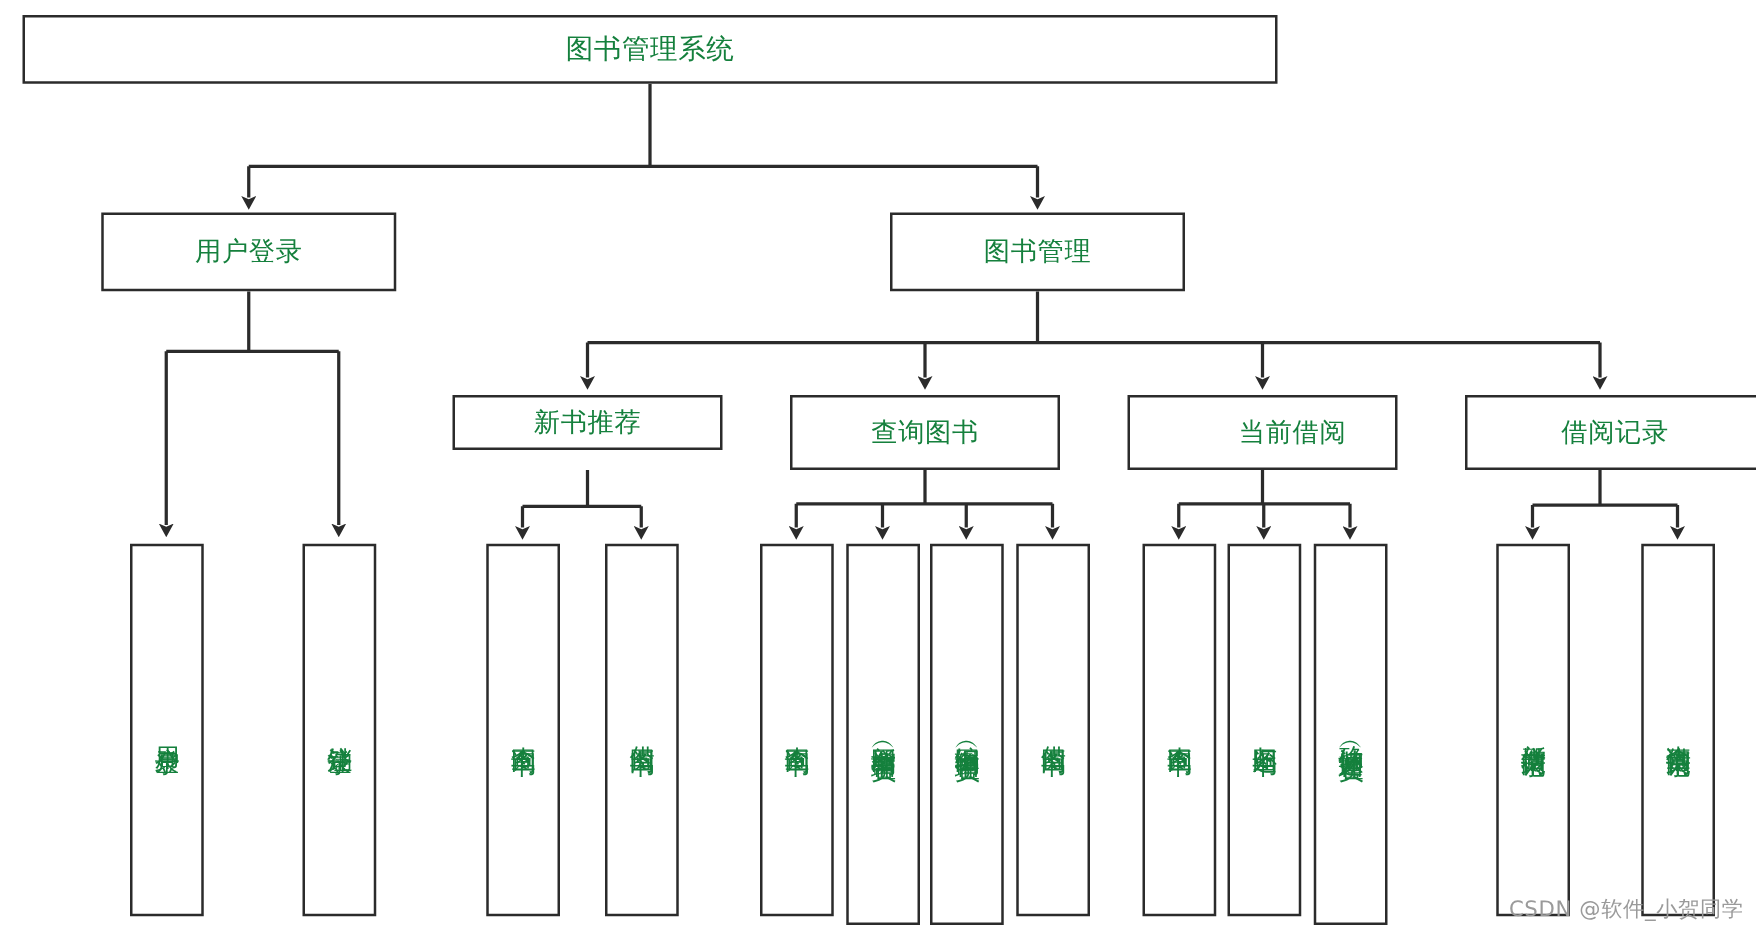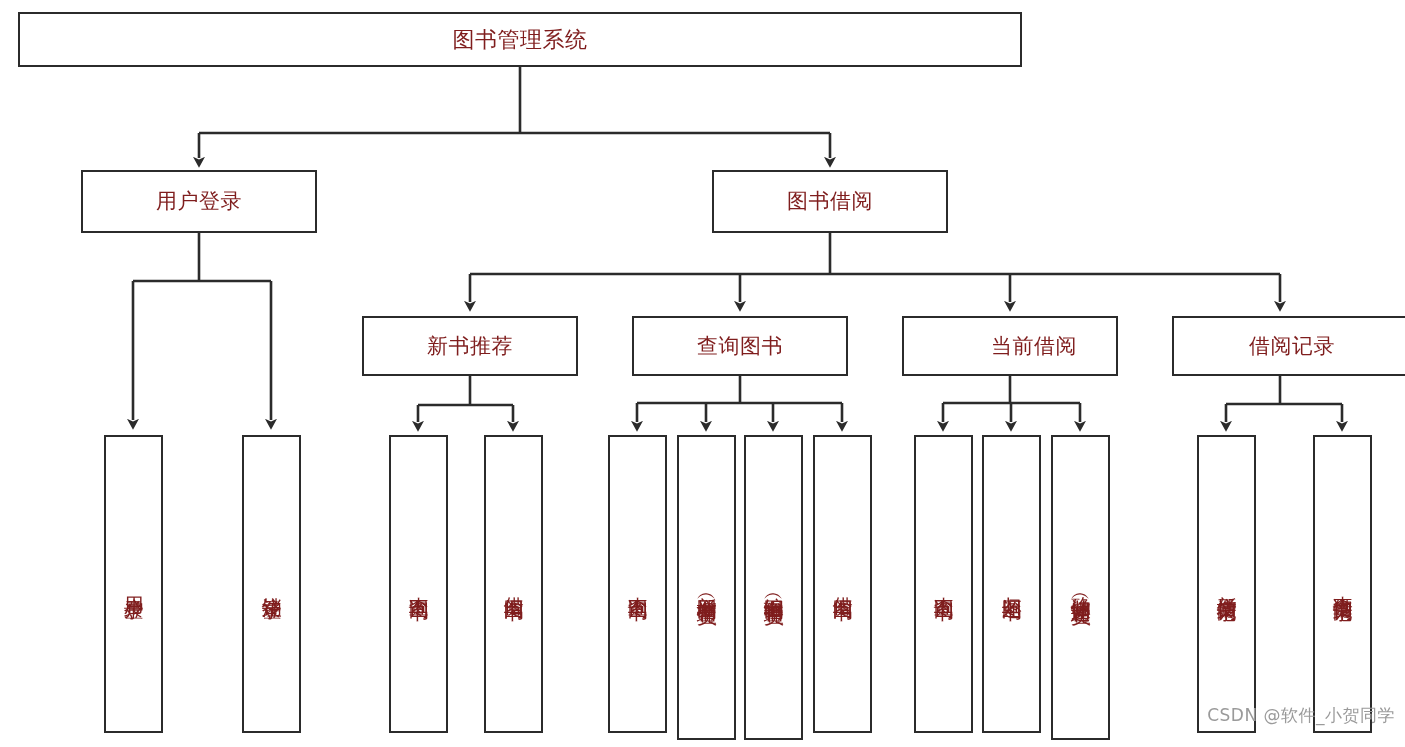--- a/index.html
+++ b/index.html
@@ -35,21 +35,21 @@
     display: flex;
     align-items: center;
     justify-content: center;
     text-align: center;
     z-index: 2;
   }
   .node .label {
     font-size: 21px;
     line-height: 1.18;
     letter-spacing: 0.5px;
-    color: #7f1d1d;
+    color: #15803d;
     white-space: nowrap;
   }
   
   .node.vertical {
     border-width: 2.4px;
   }
   .node.vertical .label {
     writing-mode: vertical-rl;
     text-orientation: upright;
     font-size: 20px;
@@ -58,21 +58,21 @@
     white-space: normal;
     max-height: 100%;
   }
   .node.root .label { font-size: 22px; }
   .node.level2 .label { font-size: 21px; }
   .node.level3 .label { font-size: 21px; }
 
   #watermark {
     position: absolute;
     right: 10px;
-    bottom: 20px;
+    bottom: 8px;
     font-size: 17px;
     color: #9a9a9a;
     letter-spacing: 0.5px;
     z-index: 5;
     user-select: none;
   }
 </style>
 </head>
 <body>
 
@@ -130,24 +130,24 @@
 
   <div class="node root" style="left:18px; top:12px; width:1004px; height:55px;">
     <span class="label">图书管理系统</span>
   </div>
 
   <div class="node level2" style="left:81px; top:170px; width:236px; height:63px;">
     <span class="label">用户登录</span>
   </div>
 
   <div class="node level2" style="left:712px; top:170px; width:236px; height:63px;">
-    <span class="label">图书借阅</span>
-  </div>
-
-  <div class="node level3" style="left:362px; top:316px; width:216px; height:60px;">
+    <span class="label">图书管理</span>
+  </div>
+
+  <div class="node level3" style="left:362px; top:316px; width:216px; height:44px;">
     <span class="label">新书推荐</span>
   </div>
 
   <div class="node level3" style="left:632px; top:316px; width:216px; height:60px;">
     <span class="label">查询图书</span>
   </div>
 
   <div class="node level3" style="left:902px; top:316px; width:216px; height:60px;padding-left:48px;">
     <span class="label">当前借阅</span>
   </div>

